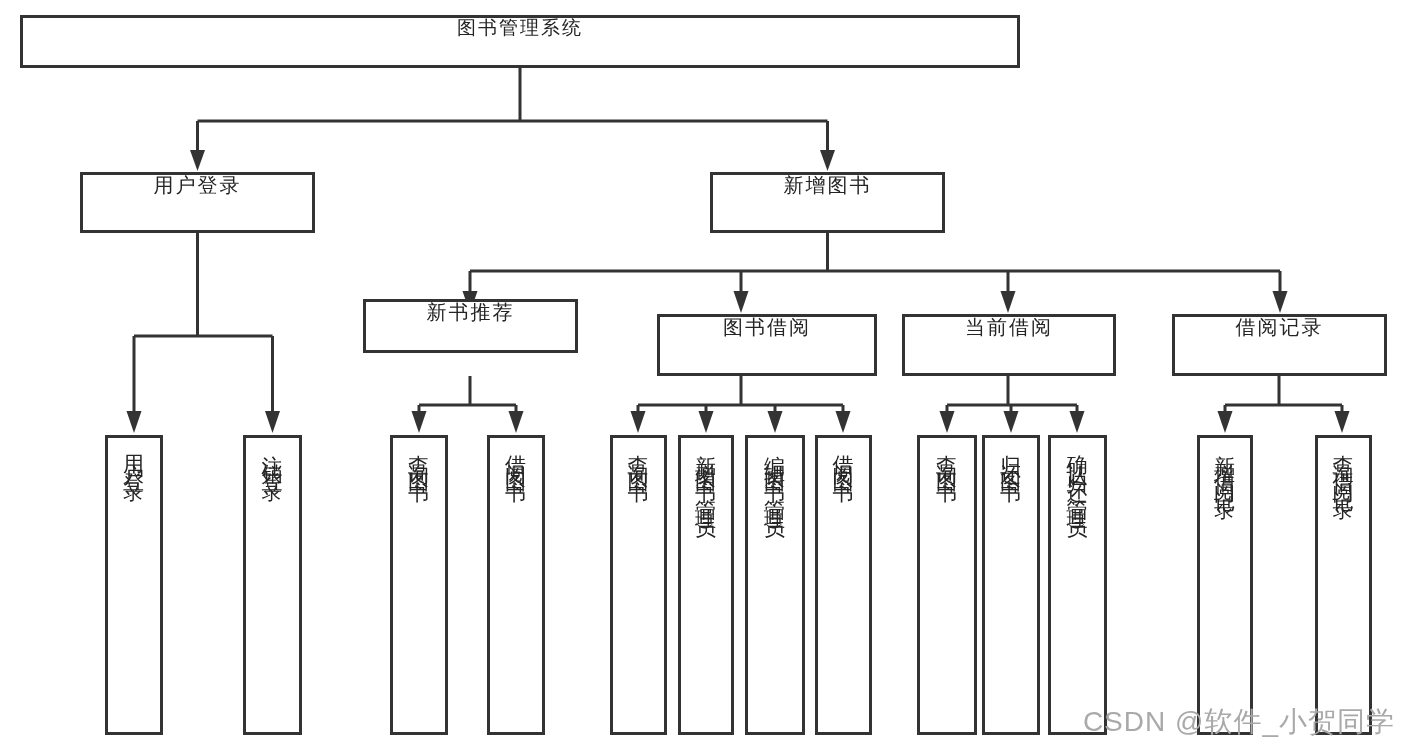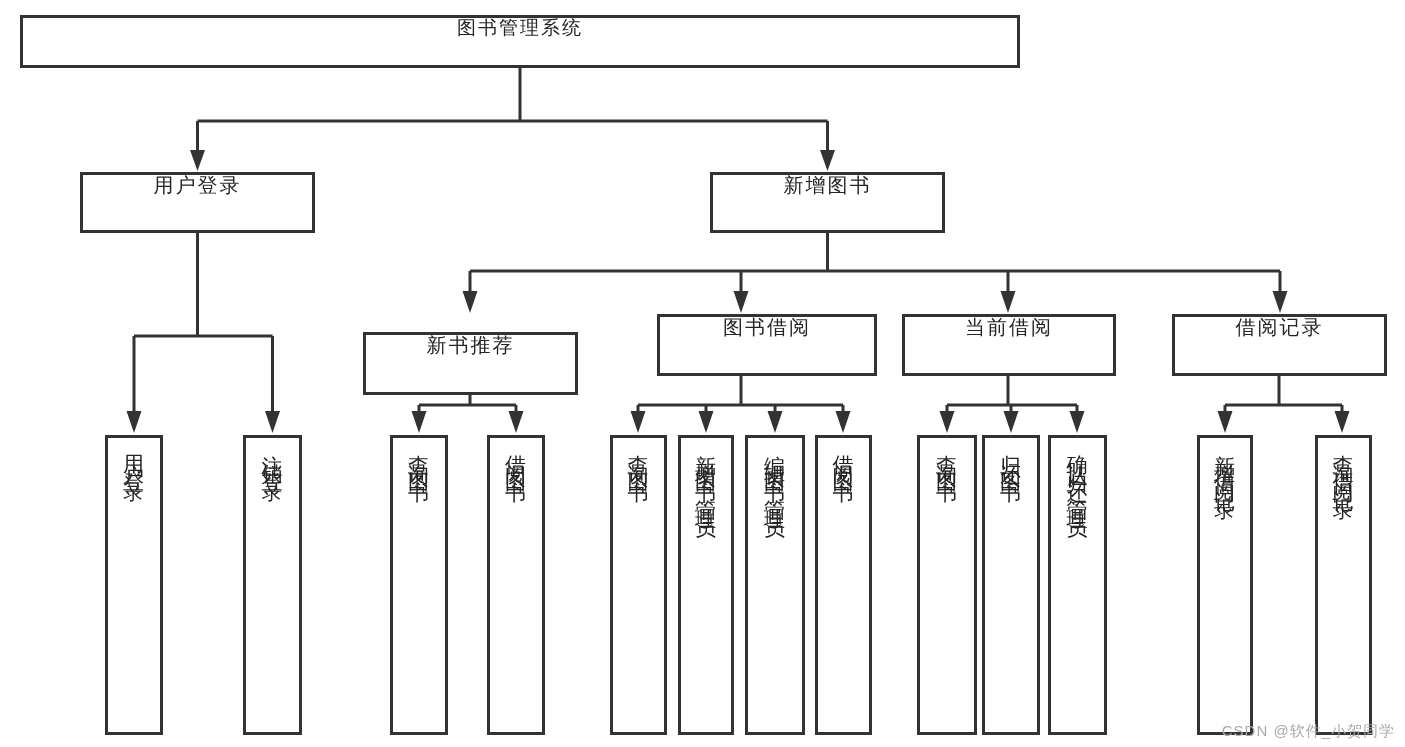--- a/index.html
+++ b/index.html
@@ -32,21 +32,21 @@
     writing-mode:vertical-rl;
     text-orientation:mixed;
     font-size:21px;
     letter-spacing:9px;
     line-height:1;
   }
   .watermark{
     position:absolute;
     right:10px;
     bottom:6px;
-    font-size:15px;
+    font-size:28px;
     letter-spacing:1px;
     color:#a9a9a9;
     white-space:nowrap;
   }
 </style>
 </head>
 <body>
 
 <div class="canvas">
 
@@ -87,21 +87,21 @@
     <span>图书管理系统</span>
   </div>
 
   <div class="node h" style="left:80px;top:172px;width:235px;height:61px">
     <span>用户登录</span>
   </div>
   <div class="node h" style="left:710px;top:172px;width:235px;height:61px">
     <span>新增图书</span>
   </div>
 
-  <div class="node h" style="left:363px;top:332px;width:215px;height:63px">
+  <div class="node h" style="left:363px;top:299px;width:215px;height:54px">
     <span>新书推荐</span>
   </div>
   <div class="node h" style="left:657px;top:314px;width:220px;height:62px">
     <span>图书借阅</span>
   </div>
   <div class="node h" style="left:1172px;top:314px;width:215px;height:62px">
     <span>借阅记录</span>
   </div>
   <div class="node h" style="left:902px;top:314px;width:214px;height:62px">
     <span>当前借阅</span>

